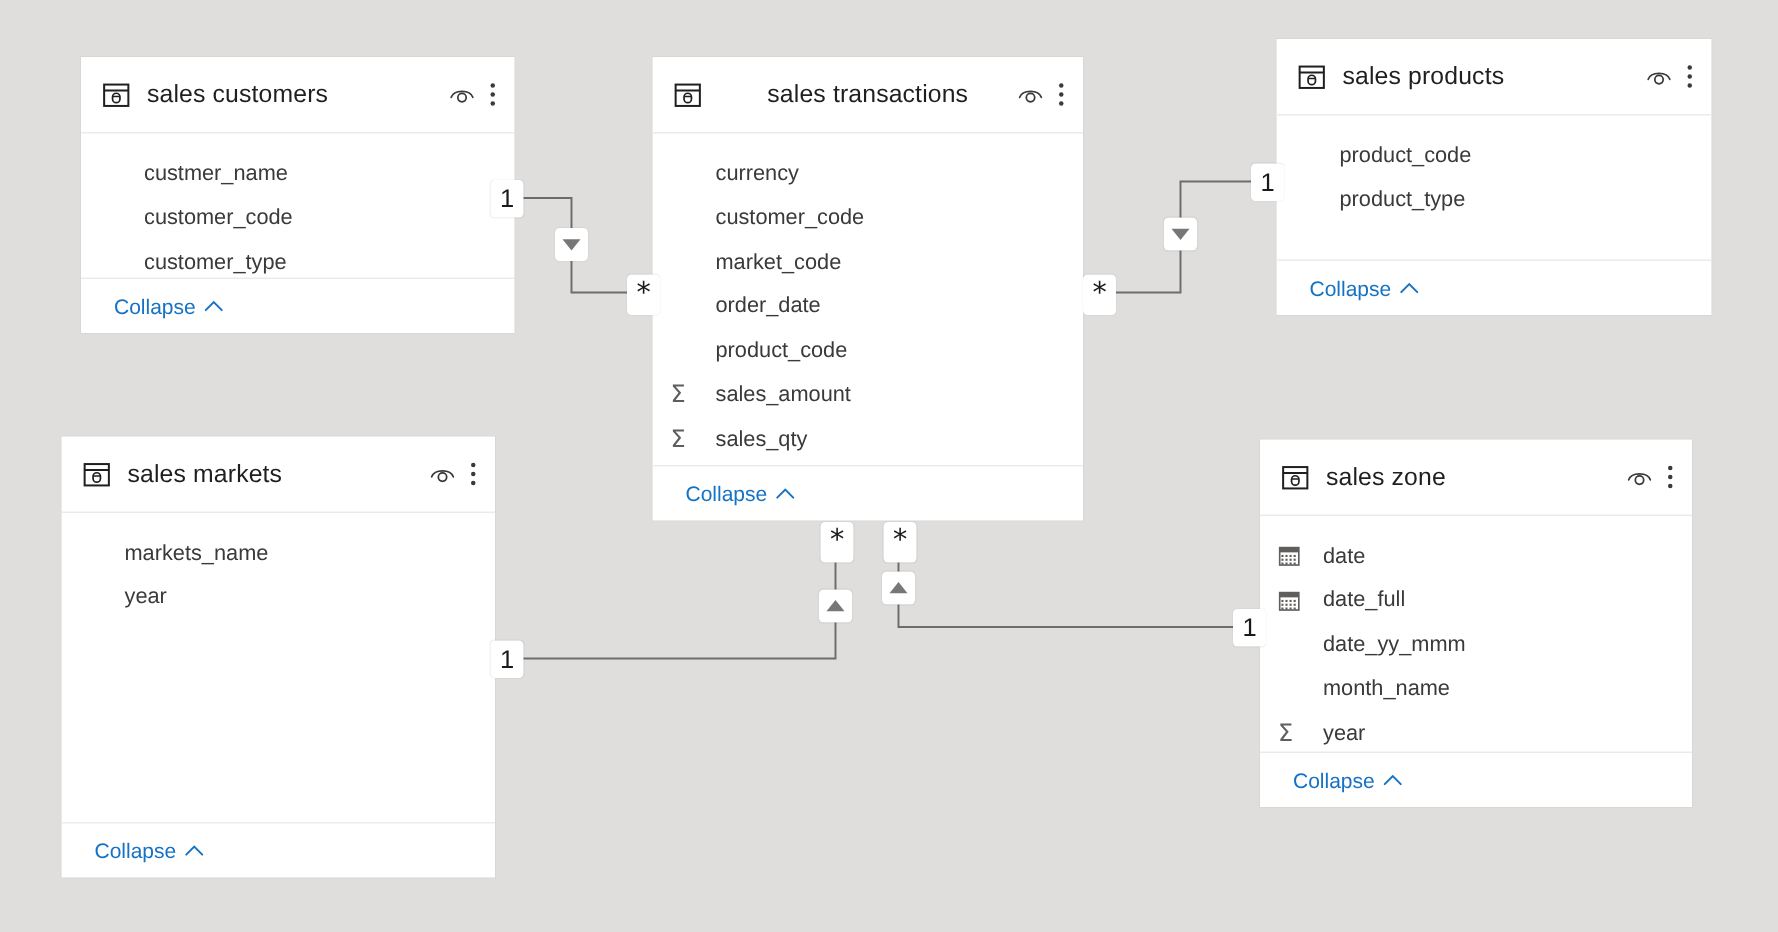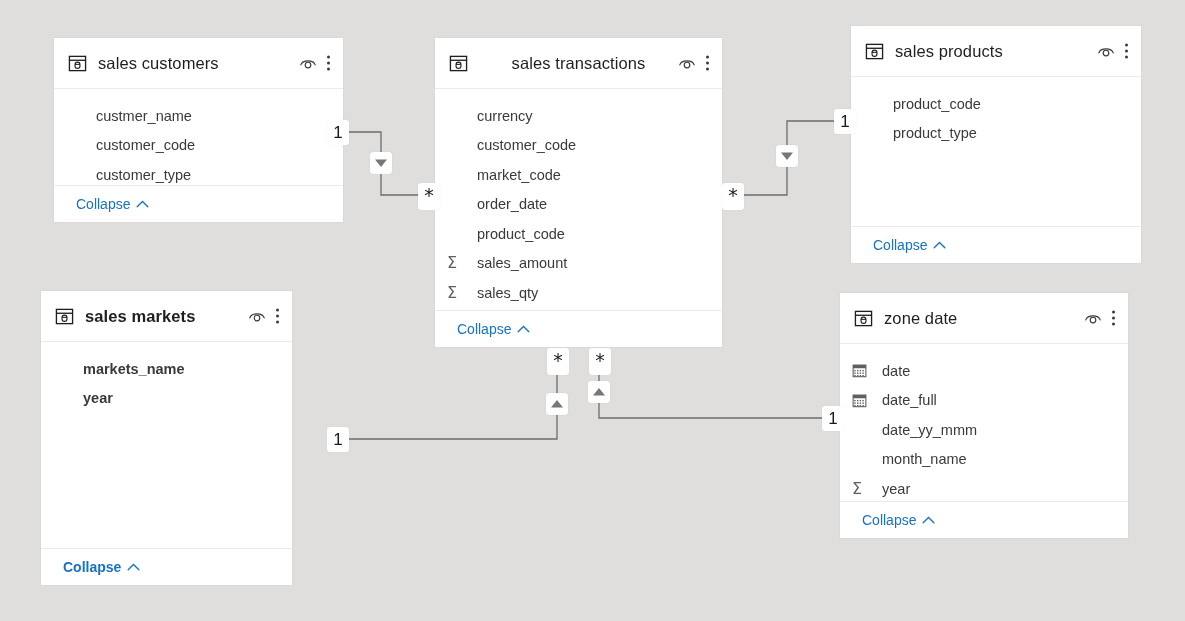--- a/index.html
+++ b/index.html
@@ -314,21 +314,21 @@
         </div>
         <div class="card-footer">
           <span class="collapse-link">
             <span>Collapse</span>
             <svg class="chev-up" viewBox="0 0 14 9">
               <polyline points="1,7.6 7,1.6 13,7.6" fill="none" stroke="#1572c4" stroke-width="1.5" stroke-linecap="round"></polyline>
             </svg>
           </span>
         </div>
       </div>
-      <div class="table-card" style="left: 851px; top: 26px; width: 290px; height: 237px;">
+      <div class="table-card" style="left: 851px; top: 26px; width: 290px; height: 184px;">
         <div class="card-header">
           <svg class="tbl-icon" viewBox="0 0 20 20">
             <rect x="1.5" y="2.5" width="17" height="15" fill="none" stroke="#201f1e" stroke-width="1.4"></rect>
             <line x1="1.5" y1="6.6" x2="18.5" y2="6.6" stroke="#201f1e" stroke-width="1.4"></line>
             <rect x="7.4" y="8.6" width="5.2" height="6.6" rx="2.6" fill="none" stroke="#201f1e" stroke-width="1.2"></rect>
             <path d="M7.4 10.9 h5.2" stroke="#201f1e" stroke-width="1.1" fill="none"></path>
           </svg>
           <span class="card-title">sales products</span>
           <span class="hdr-icons">
             <svg class="eye-icon" viewBox="0 0 20 15">
@@ -354,21 +354,21 @@
         </div>
         <div class="card-footer">
           <span class="collapse-link">
             <span>Collapse</span>
             <svg class="chev-up" viewBox="0 0 14 9">
               <polyline points="1,7.6 7,1.6 13,7.6" fill="none" stroke="#1572c4" stroke-width="1.5" stroke-linecap="round"></polyline>
             </svg>
           </span>
         </div>
       </div>
-      <div class="table-card" style="left: 41px; top: 291px; width: 251px; height: 294px; font-weight: bold;">
+      <div class="table-card" style="left: 41px; top: 291px; width: 289px; height: 294px;">
         <div class="card-header">
           <svg class="tbl-icon" viewBox="0 0 20 20">
             <rect x="1.5" y="2.5" width="17" height="15" fill="none" stroke="#201f1e" stroke-width="1.4"></rect>
             <line x1="1.5" y1="6.6" x2="18.5" y2="6.6" stroke="#201f1e" stroke-width="1.4"></line>
             <rect x="7.4" y="8.6" width="5.2" height="6.6" rx="2.6" fill="none" stroke="#201f1e" stroke-width="1.2"></rect>
             <path d="M7.4 10.9 h5.2" stroke="#201f1e" stroke-width="1.1" fill="none"></path>
           </svg>
           <span class="card-title">sales markets</span>
           <span class="hdr-icons">
             <svg class="eye-icon" viewBox="0 0 20 15">
@@ -402,21 +402,21 @@
         </div>
       </div>
       <div class="table-card" style="left: 840px; top: 293px; width: 288px; height: 245px;">
         <div class="card-header">
           <svg class="tbl-icon" viewBox="0 0 20 20">
             <rect x="1.5" y="2.5" width="17" height="15" fill="none" stroke="#201f1e" stroke-width="1.4"></rect>
             <line x1="1.5" y1="6.6" x2="18.5" y2="6.6" stroke="#201f1e" stroke-width="1.4"></line>
             <rect x="7.4" y="8.6" width="5.2" height="6.6" rx="2.6" fill="none" stroke="#201f1e" stroke-width="1.2"></rect>
             <path d="M7.4 10.9 h5.2" stroke="#201f1e" stroke-width="1.1" fill="none"></path>
           </svg>
-          <span class="card-title">zone date</span>
+          <span class="card-title">sales zone</span>
           <span class="hdr-icons">
             <svg class="eye-icon" viewBox="0 0 20 15">
               <path d="M2 9.6 C4 3.6, 16 3.6, 18 9.6" fill="none" stroke="#3b3a39" stroke-width="1.3" stroke-linecap="round"></path>
               <circle cx="10" cy="9.8" r="3.1" fill="none" stroke="#3b3a39" stroke-width="1.3"></circle>
             </svg>
             <svg class="kebab-icon" viewBox="0 0 5 18">
               <circle cx="2.5" cy="3" r="1.5" fill="#3b3a39"></circle>
               <circle cx="2.5" cy="9" r="1.5" fill="#3b3a39"></circle>
               <circle cx="2.5" cy="15" r="1.5" fill="#3b3a39"></circle>
             </svg>

